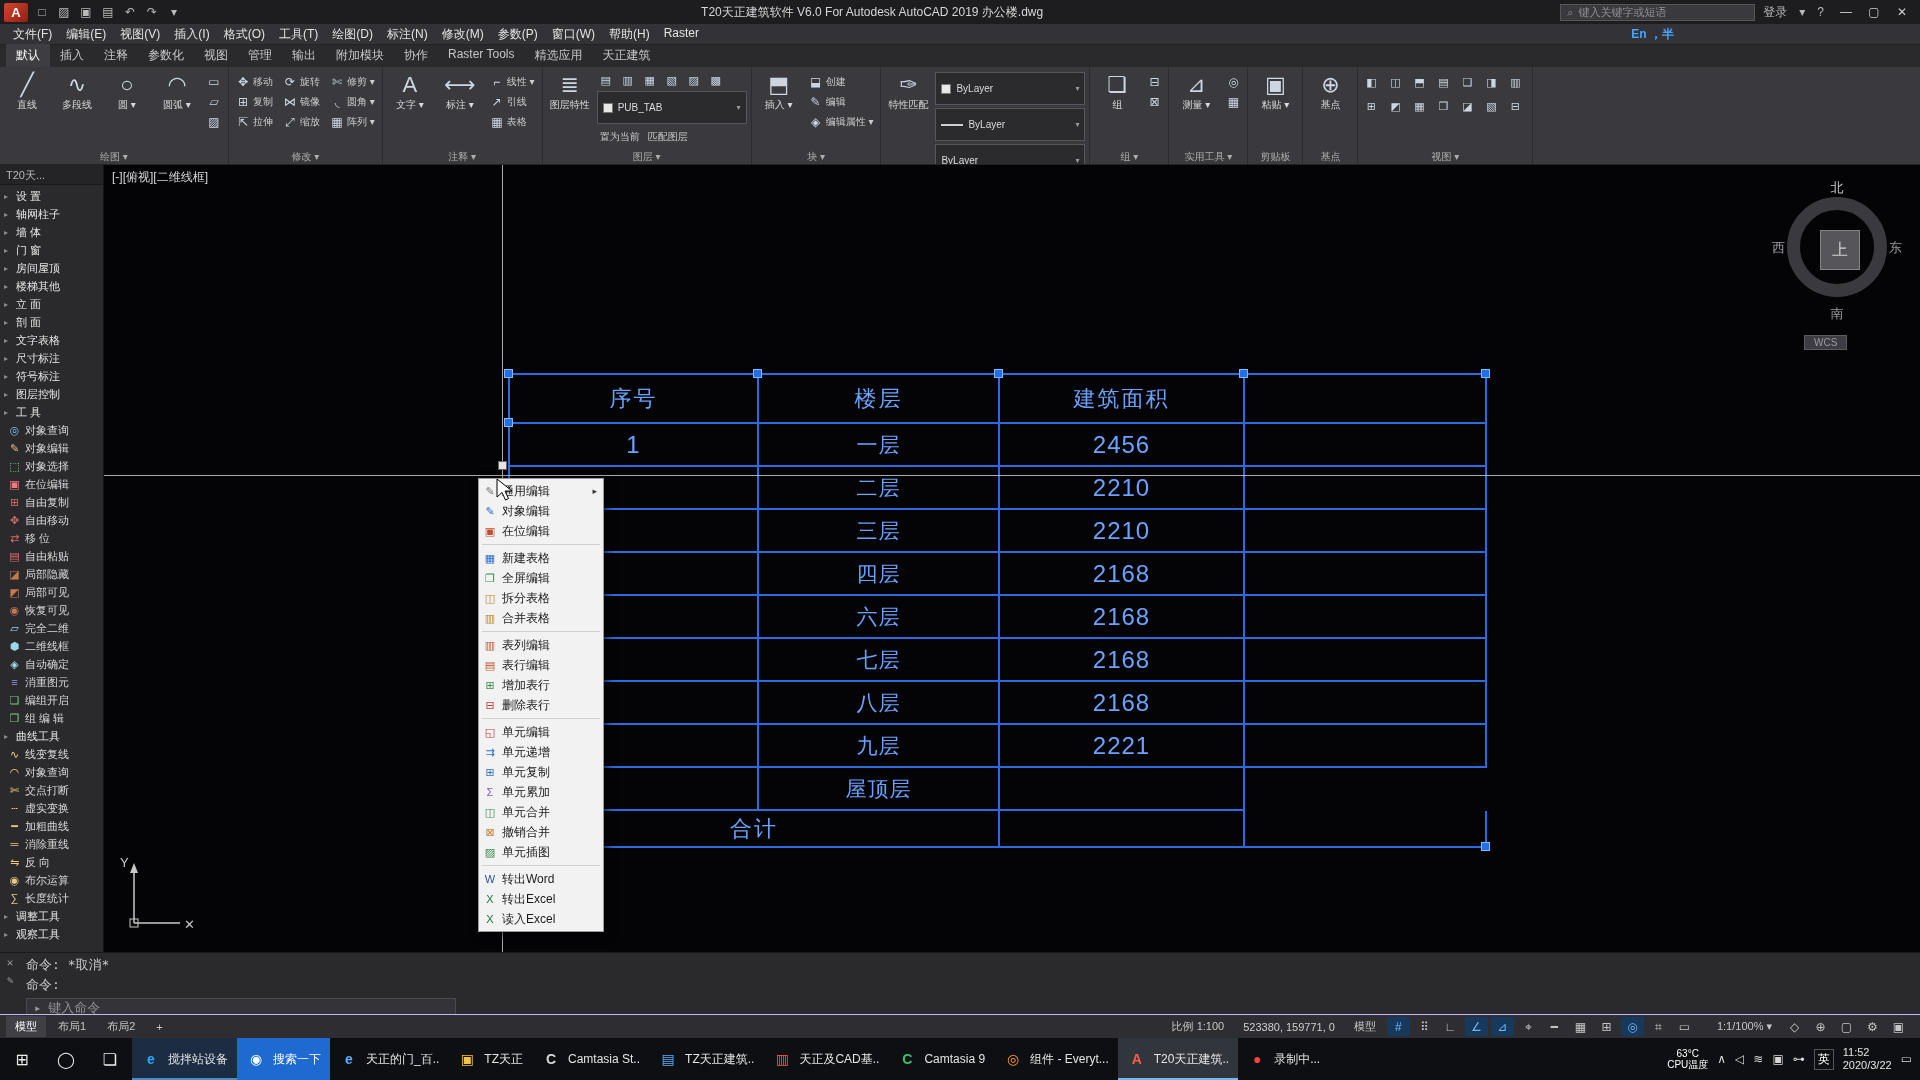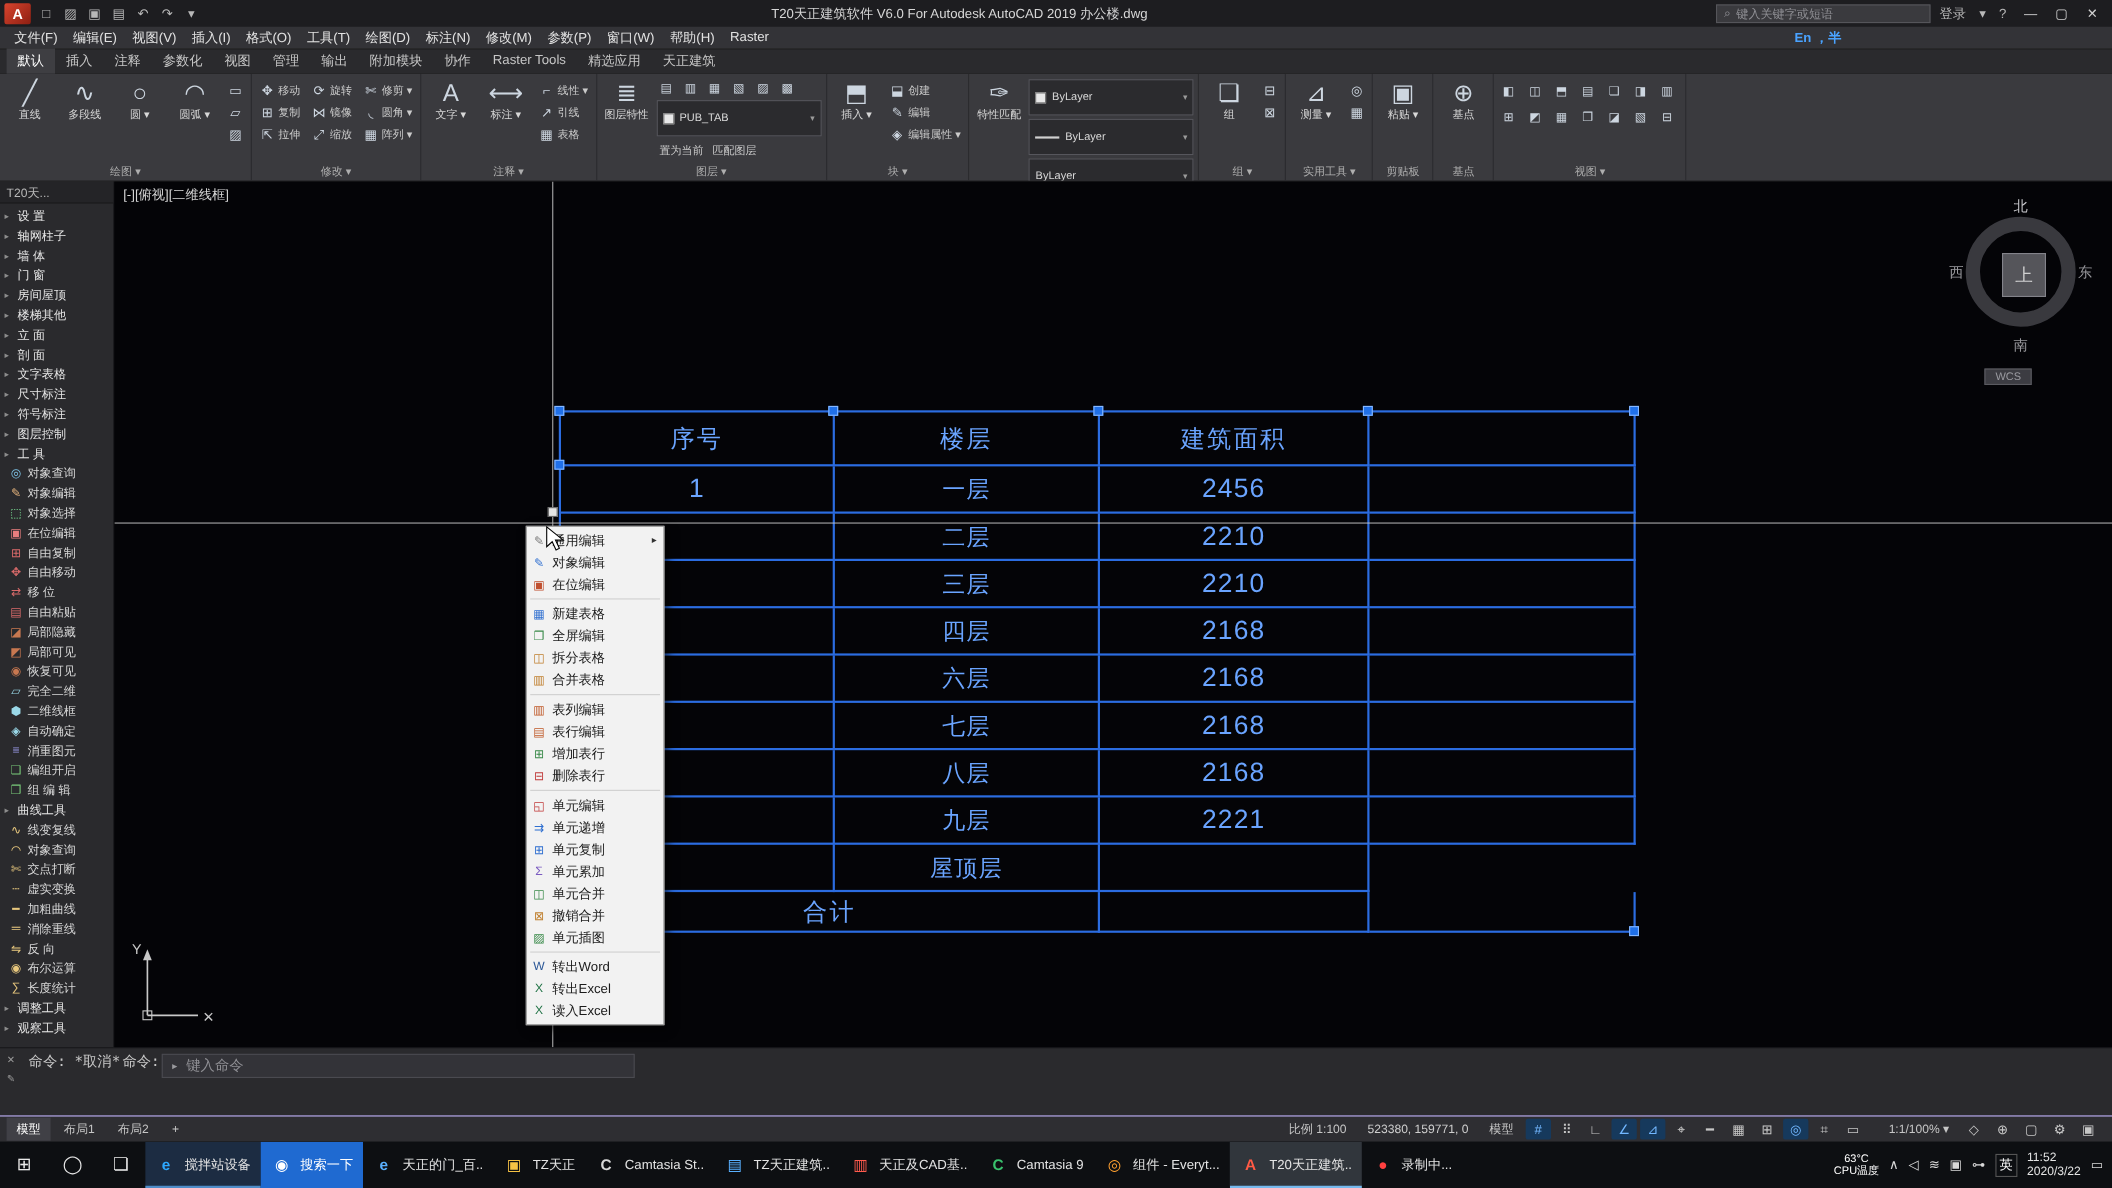--- a/index.html
+++ b/index.html
@@ -90,21 +90,21 @@
 .c-s{left:50%;top:128px;transform:translateX(-50%);}
 .c-w{left:2px;top:62px;}
 .c-e{right:2px;top:62px;}
 .c-center{position:absolute;left:50px;top:53px;width:40px;height:40px;background:#55555a;border:1px solid #83838a;display:flex;align-items:center;justify-content:center;color:#d0d0d0;font-size:16px;}
 .wcs{position:absolute;left:1700px;top:170px;padding:1px 9px;background:#3c3c42;border:1px solid #5a5a60;color:#9a9aa0;font-size:10px;z-index:4;}
 .ucs{position:absolute;left:14px;top:688px;z-index:5;}
 
 
 .cmdline{height:62px;background:#2a2a2d;border-top:1px solid #1a1a1c;display:flex;color:#c8c8c8;font-family:"DejaVu Sans Mono","Liberation Mono",monospace;font-size:13px;}
 .cmd-side{width:20px;display:flex;flex-direction:column;align-items:center;padding-top:3px;color:#9a9a9a;gap:5px;font-size:11px;}
-.cmd-lines{flex:1;padding:3px 6px;display:flex;flex-direction:row;gap:2px;}
+.cmd-lines{flex:1;padding:3px 6px;display:flex;flex-direction:column;gap:2px;}
 .cmd-input{display:flex;align-items:center;gap:7px;margin-top:2px;background:#333338;border:1px solid #4a4a50;height:22px;padding:0 7px;color:#8f8f94;width:430px;}
 .cmd-pencil{color:#9a9a9e;font-size:12px;}
 
 
 .statusbar{height:24px;background:#2e2e32;display:flex;font-size:11px;color:#c6c6c6;padding:0 6px;gap:3px;border-top:1px solid #c4b5fd;}
 .sb-zone{display:flex;align-items:center;gap:3px;}
 .sb-mid{margin-left:auto;}
 .sb-right{margin-left:10px;padding-right:4px;}
 .lay-tab{padding:3px 9px;}
 .lay-tab.active{background:#404046;color:#fff;}

